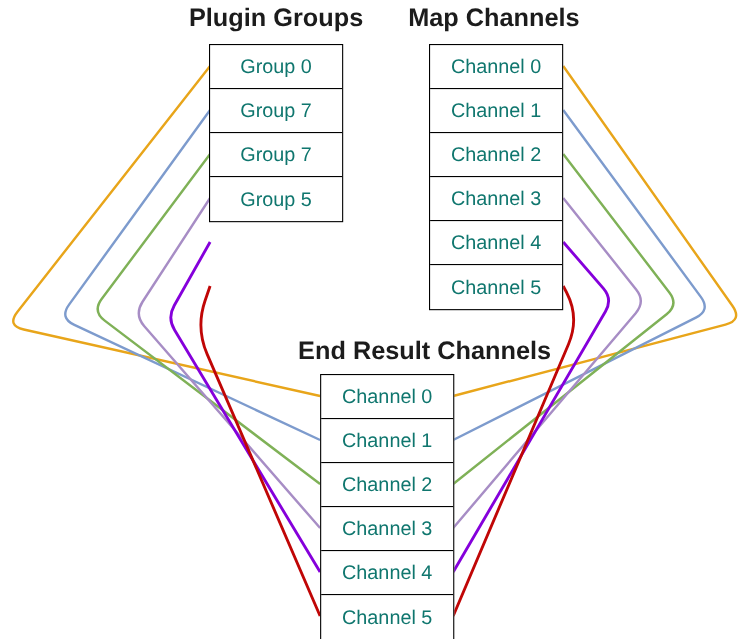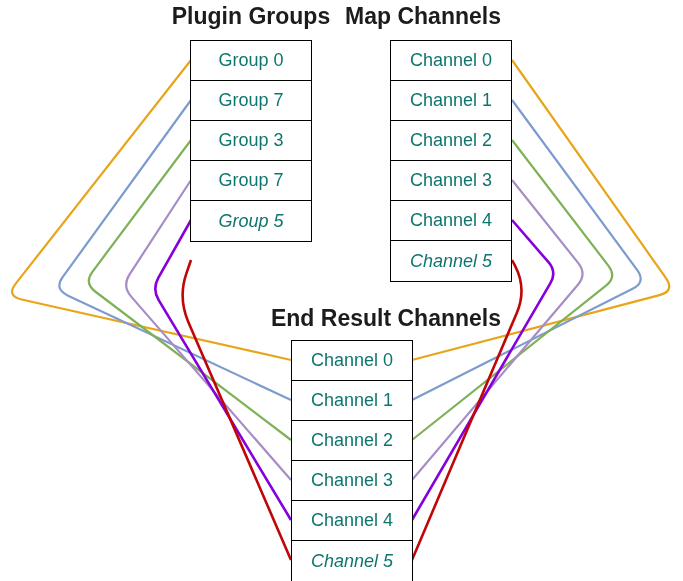--- a/index.html
+++ b/index.html
@@ -14,21 +14,21 @@
   }
   .tbox{
     position:absolute;width:122px;box-sizing:border-box;
     border:1.5px solid #000;background:#fff;
   }
   .row{
     height:40px;box-sizing:border-box;border-bottom:1.5px solid #000;
     display:flex;align-items:center;justify-content:center;
     font-size:18px;color:#0f766e;white-space:nowrap;
   }
-  .row:last-child{border-bottom:none;font-style:italic;}
+  .row:last-child{border-bottom:none;}
 </style>
 </head>
 <body>
 
 <div class="stage">
 
   <svg class="wires" id="wires" width="683" height="581" viewBox="0 0 683 581">
       <path d="M 191 60 L 15.9 283.4 Q 6 296 21.6 299.5 L 291 360" fill="none" stroke="#E8A51A" stroke-width="2.2"></path>
       <path d="M 512 60 L 665.8 277.9 Q 675 291 659.5 295.1 L 412 360" fill="none" stroke="#E8A51A" stroke-width="2.2"></path>
       <path d="M 191 100 L 62.8 276.9 Q 54 289 67.6 295.4 L 291 400" fill="none" stroke="#7D9BCD" stroke-width="2.2"></path>
@@ -38,28 +38,27 @@
       <path d="M 191 180 L 129.6 274.3 Q 122 286 131.2 296.6 L 291 480" fill="none" stroke="#A78DC5" stroke-width="2.2"></path>
       <path d="M 512 180 L 578.3 263.1 Q 587 274 577.9 284.7 L 412 480" fill="none" stroke="#A78DC5" stroke-width="2.2"></path>
       <path d="M 191 220 L 158.4 277.7 Q 152 289 158.7 300.1 L 291 520" fill="none" stroke="#8500DB" stroke-width="2.6"></path>
       <path d="M 512 220 L 548.5 262.2 Q 557 272 550.4 283.2 L 412 520" fill="none" stroke="#8500DB" stroke-width="2.6"></path>
       <path d="M 191 260 L 186.4 273.4 Q 178 298 188.3 321.9 L 291 560" fill="none" stroke="#C00606" stroke-width="2.6"></path>
       <path d="M 512 260 L 515.1 265.9 Q 527 289 516.8 312.9 L 412 560" fill="none" stroke="#C00606" stroke-width="2.6"></path>
     </svg>
 
   <div class="dtitle" style="left:251px;top:3px;">Plugin Groups</div>
 
-  <div class="dtitle" style="left:423px;top:3px;">Map Channels</div>
+  <div class="dtitle" style="left:449px;top:3px;">Map Channels</div>
 
   <div class="dtitle" style="left:346px;top:305px;margin-left:40px;">End Result Channels</div>
 
   <div class="tbox" style="left:190px;top:40px;">
       <div class="row">Group 0</div>
       <div class="row">Group 7</div>
-      <div class="row">Group 3</div>
       <div class="row">Group 7</div>
       <div class="row">Group 5</div>
     </div>
 
   <div class="tbox" style="left:390px;top:40px;">
       <div class="row">Channel 0</div>
       <div class="row">Channel 1</div>
       <div class="row">Channel 2</div>
       <div class="row">Channel 3</div>
       <div class="row">Channel 4</div>

